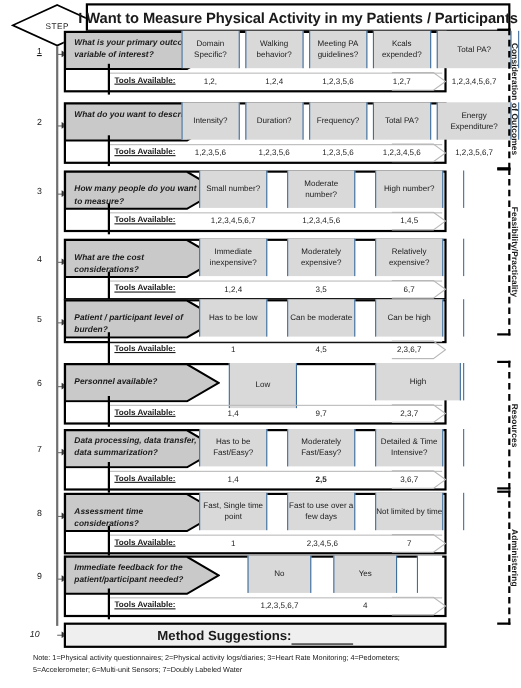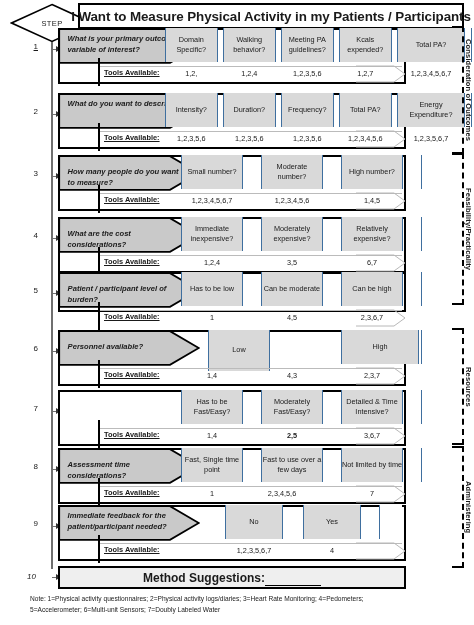--- a/index.html
+++ b/index.html
@@ -302,33 +302,39 @@
           </svg>
           <div class="qtext" style="top: 11px;">Personnel available?</div>
         </div>
         <div class="optcell" style="left: 121px; top: -2.4px; width: 62px; height: 41px; margin-left: 27px;">Low</div>
         <div class="optcell" style="left: 281px; top: -2.4px; width: 78px; height: 34.4px;">High</div>
         <div class="optcell" style="background: rgb(255, 255, 255); left: 361px; top: -2.4px; width: 10px; height: 34.4px; border-right: none;"></div>
         <div class="stub" style="left: 38px; top: 28px; height: 28px;"></div>
         <div class="toolsline" style="left: 40px; top: 36px; width: 302px;"></div>
         <div class="toolslabel" style="left: 44px; top: 38px;">Tools Available:</div>
         <div class="toolcell" style="left: 121px; top: 34px; width: 62px; height: 18px;">1,4</div>
-        <div class="toolcell" style="left: 201px; top: 34px; width: 62px; height: 18px;">4,3</div>
+        <div class="toolcell" style="left: 201px; top: 34px; width: 62px; height: 18px;">9,7</div>
         <div class="toolcell" style="left: 281px; top: 34px; width: 62px; height: 18px;">2,3,7</div>
         <div class="tailarrow" style="left: 296px; top: 35px;">
           <svg width="50" height="18" viewBox="0 0 50 18">
             <polyline points="0,1 38,1 49,9 38,17 0,17" fill="none" stroke="#b8b8b8" stroke-width="1"></polyline>
           </svg>
         </div>
       </div>
       <div class="rownum" style="left: 22px; top: 404px;">7</div>
       <div class="connector" style="left: 52px; top: 411px; width: 8px;">
         <div class="head"></div>
       </div>
       <div class="row" style="top: 390px; width: 348px; height: 56px;">
+        <div class="qwrap" style="top: -2.4px;">
+          <svg width="142" height="36" viewBox="0 0 142 36">
+            <polygon points="1.2,1.2 112,1.2 140.8,18 112,34.8 1.2,34.8" fill="#c9c9c9" stroke="#000000" stroke-width="1.8"></polygon>
+          </svg>
+          <div class="qtext" style="top: 5px;">Data processing, data transfer, data summarization?</div>
+        </div>
         <div class="optcell" style="left: 121px; top: -2.4px; width: 62px; height: 34.4px;">Has to be Fast/Easy?</div>
         <div class="optcell" style="left: 201px; top: -2.4px; width: 62px; height: 34.4px;">Moderately Fast/Easy?</div>
         <div class="optcell" style="left: 281px; top: -2.4px; width: 62px; height: 34.4px;">Detailed &amp; Time Intensive?</div>
         <div class="optcell" style="background: rgb(255, 255, 255); left: 361px; top: -2.4px; width: 10px; height: 34.4px; border-right: none;"></div>
         <div class="stub" style="left: 38px; top: 28px; height: 28px;"></div>
         <div class="toolsline" style="left: 40px; top: 36px; width: 302px;"></div>
         <div class="toolslabel" style="left: 44px; top: 38px;">Tools Available:</div>
         <div class="toolcell" style="left: 121px; top: 34px; width: 62px; height: 18px;">1,4</div>
         <div class="toolcell" style="left: 201px; top: 34px; width: 62px; height: 18px; font-weight: bold;">2,5</div>
         <div class="toolcell" style="left: 281px; top: 34px; width: 62px; height: 18px;">3,6,7</div>
@@ -350,21 +356,21 @@
           <div class="qtext" style="top: 11px;">Assessment time considerations?</div>
         </div>
         <div class="optcell" style="left: 121px; top: -2.4px; width: 62px; height: 34.4px;">Fast, Single time point</div>
         <div class="optcell" style="left: 201px; top: -2.4px; width: 62px; height: 34.4px;">Fast to use over a few days</div>
         <div class="optcell" style="left: 281px; top: -2.4px; width: 62px; height: 34.4px;">Not limited by time</div>
         <div class="optcell" style="background: rgb(255, 255, 255); left: 361px; top: -2.4px; width: 10px; height: 34.4px; border-right: none;"></div>
         <div class="stub" style="left: 38px; top: 28px; height: 28px;"></div>
         <div class="toolsline" style="left: 40px; top: 36px; width: 302px;"></div>
         <div class="toolslabel" style="left: 44px; top: 38px;">Tools Available:</div>
         <div class="toolcell" style="left: 121px; top: 34px; width: 62px; height: 18px;">1</div>
-        <div class="toolcell" style="left: 191px; top: 34px; width: 62px; height: 18px;">2,3,4,5,6</div>
+        <div class="toolcell" style="left: 202px; top: 34px; width: 62px; height: 18px;">2,3,4,5,6</div>
         <div class="toolcell" style="left: 281px; top: 34px; width: 62px; height: 18px;">7</div>
         <div class="tailarrow" style="left: 296px; top: 35px;">
           <svg width="50" height="18" viewBox="0 0 50 18">
             <polyline points="0,1 38,1 49,9 38,17 0,17" fill="none" stroke="#b8b8b8" stroke-width="1"></polyline>
           </svg>
         </div>
       </div>
       <div class="rownum" style="left: 22px; top: 519px;">9</div>
       <div class="connector" style="left: 52px; top: 526px; width: 8px;">
         <div class="head"></div>

